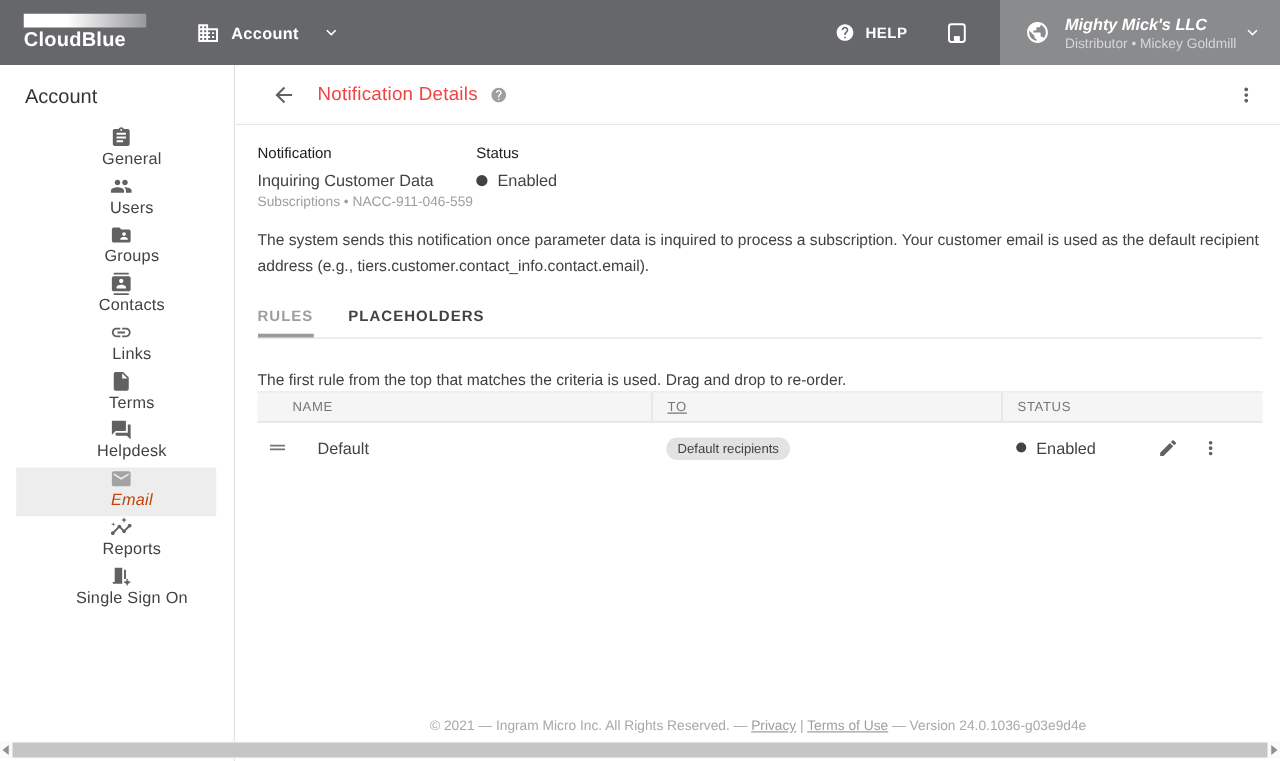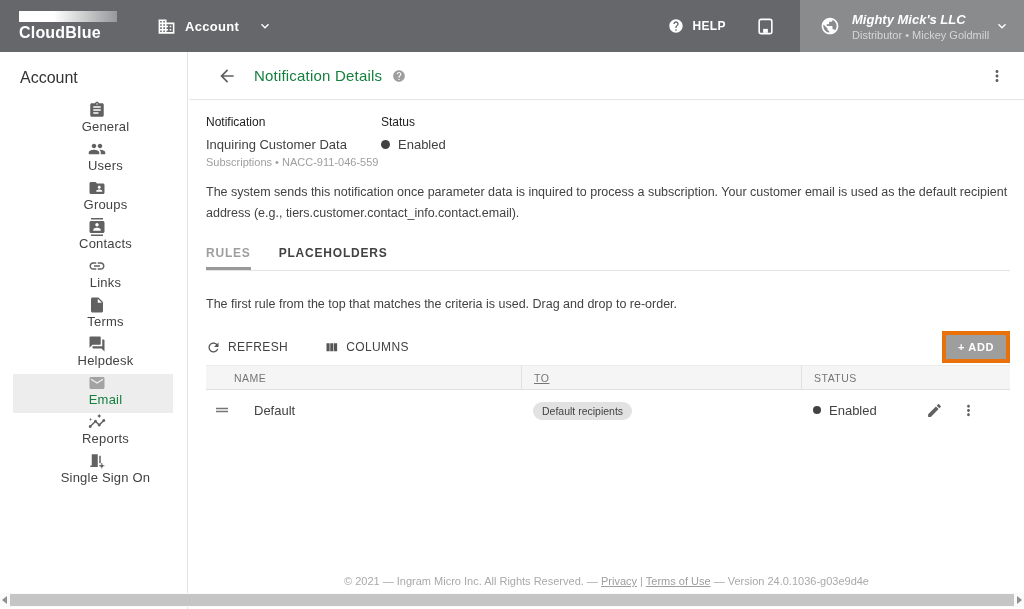--- a/index.html
+++ b/index.html
@@ -33,27 +33,27 @@
   
   .sidebar { position:absolute; top:52px; left:0; bottom:0; width:188px; background:#fff; border-right:1px solid #e2e2e2; }
   .sidebar-title { font-size:16px; font-weight:500; color:#333; padding:17px 0 0 20px; }
   .nav-list { margin-top:14px; }
   .nav-item { display:flex; align-items:center; height:39px; margin:0 14px 0 13px; padding-left:7px; cursor:pointer;flex-direction:column; }
   .nav-icon { width:18px; height:18px; color:#616161; flex:0 0 auto; }
   .nav-icon svg { width:18px; height:18px; display:block; }
   .nav-label { margin-left:18px; font-size:13px; font-weight:500; color:#424242; letter-spacing:.2px; }
   .nav-item.selected { background:#ededed; }
   .nav-item.selected .nav-icon { color:#a3a3a3; }
-  .nav-item.selected .nav-label { color:#15803d; }
+  .nav-item.selected .nav-label { color:#c2410c;font-style:italic; }
 
   
   .content { position:absolute; top:52px; left:189px; right:0; bottom:0; background:#fff; }
   .page-titlebar { height:48px; display:flex; align-items:center; padding:0 18px 0 28px; border-bottom:1px solid #e6e6e6; }
   .back-btn { width:20px; height:20px; color:#616161; cursor:pointer; }
-  .page-title { font-size:15px; font-weight:500; color:#15803d; margin-left:17px; letter-spacing:.2px;text-align:right; }
+  .page-title { font-size:15px; font-weight:500; color:#ef4444; margin-left:17px; letter-spacing:.2px;text-align:right; }
   .title-help { width:14px; height:14px; color:#9e9e9e; margin-left:10px; }
   .tb-spacer { flex:1; }
   .kebab-btn { width:18px; height:18px; color:#616161; cursor:pointer; }
 
   .content-body { padding:0 14px 0 17px; }
 
   .info-row { display:flex; margin-top:15px; }
   .info-col1 { width:175px; }
   .info-label { font-size:12px; font-weight:500; color:#212121; }
   .info-value { font-size:13px; color:#424242; margin-top:8px; }
@@ -275,38 +275,20 @@
 
       <p class="descr">The system sends this notification once parameter data is inquired to process a subscription. Your customer email is used as the default recipient address (e.g., tiers.customer.contact_info.contact.email).</p>
 
       <div class="tabs">
         <div class="tab active">RULES</div>
         <div class="tab">PLACEHOLDERS</div>
       </div>
 
       <p class="rules-note">The first rule from the top that matches the criteria is used. Drag and drop to re-order.</p>
 
-      <div class="toolbar">
-        <div class="tool-btn">
-          <svg viewBox="0 0 24 24" fill="currentColor">
-              <path d="M17.65 6.35C16.2 4.9 14.21 4 12 4c-4.42 0-7.99 3.58-7.99 8s3.57 8 7.99 8c3.73 0 6.84-2.55 7.73-6h-2.08c-.82 2.33-3.04 4-5.65 4-3.31 0-6-2.69-6-6s2.69-6 6-6c1.66 0 3.14.69 4.22 1.78L13 11h7V4l-2.35 2.35z"></path>
-            </svg>
-          <span class="tool-label">REFRESH</span>
-        </div>
-        <div class="tool-btn">
-          <svg viewBox="0 0 24 24" fill="currentColor">
-              <path d="M10 18h5V5h-5v13zm-6 0h5V5H4v13zM16 5v13h5V5h-5z"></path>
-            </svg>
-          <span class="tool-label">COLUMNS</span>
-        </div>
-        <span class="toolbar-spacer"></span>
-        <div class="add-highlight">
-          <button class="add-btn">+ ADD</button>
-        </div>
-      </div>
 
       <div class="table">
         <div class="thead">
           <div class="th th-name">NAME</div>
           <div class="th th-to">TO</div>
           <div class="th th-status">STATUS</div>
         </div>
         <div class="trow">
           <div class="td-name">
             <svg class="drag-handle" viewBox="0 0 24 24" fill="currentColor">

